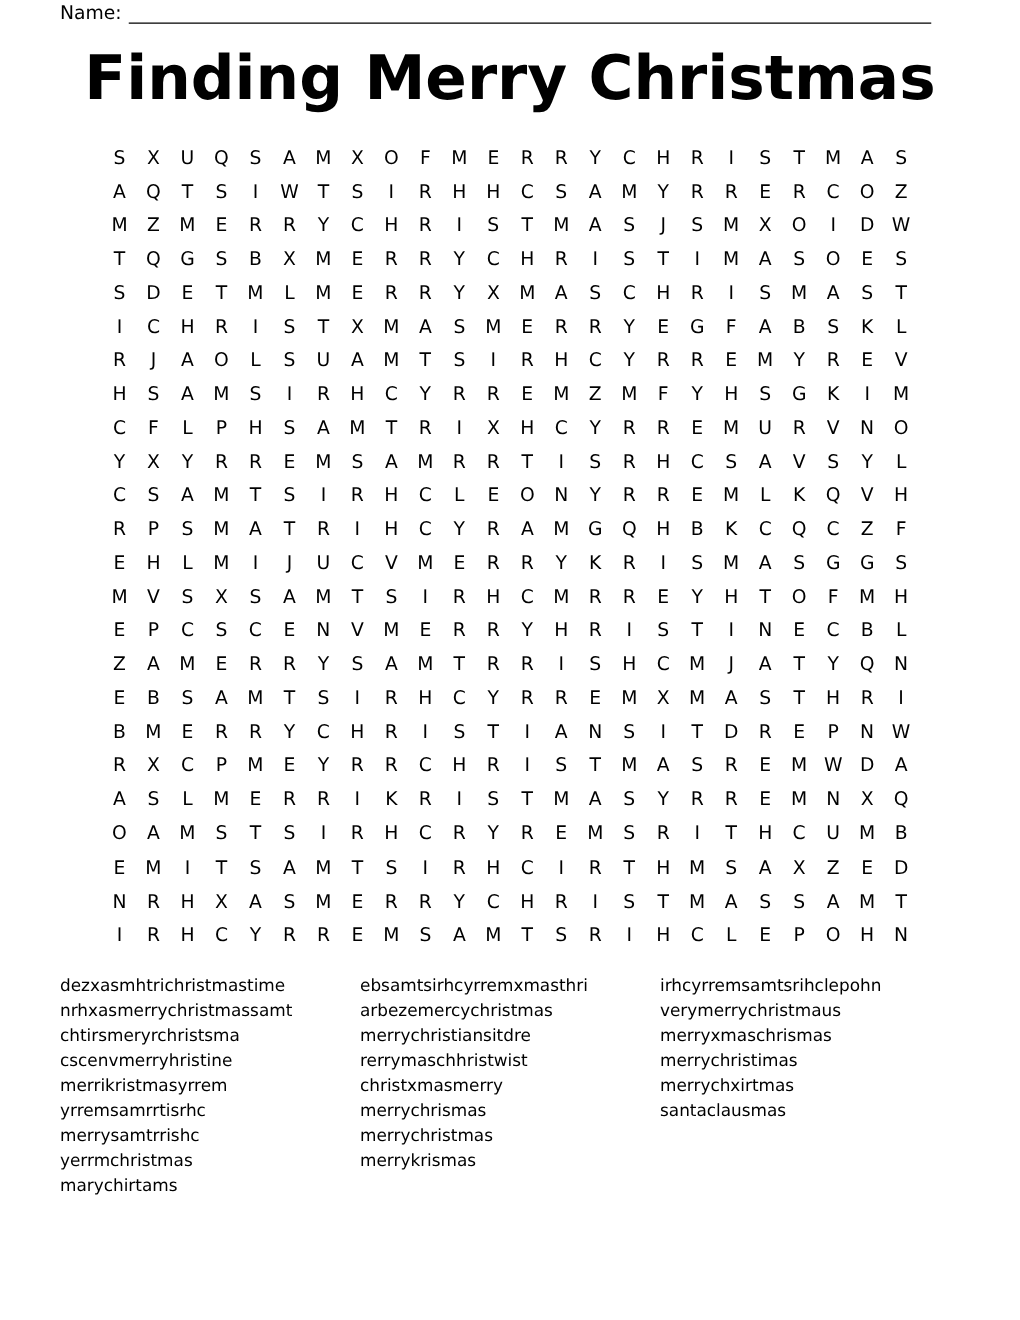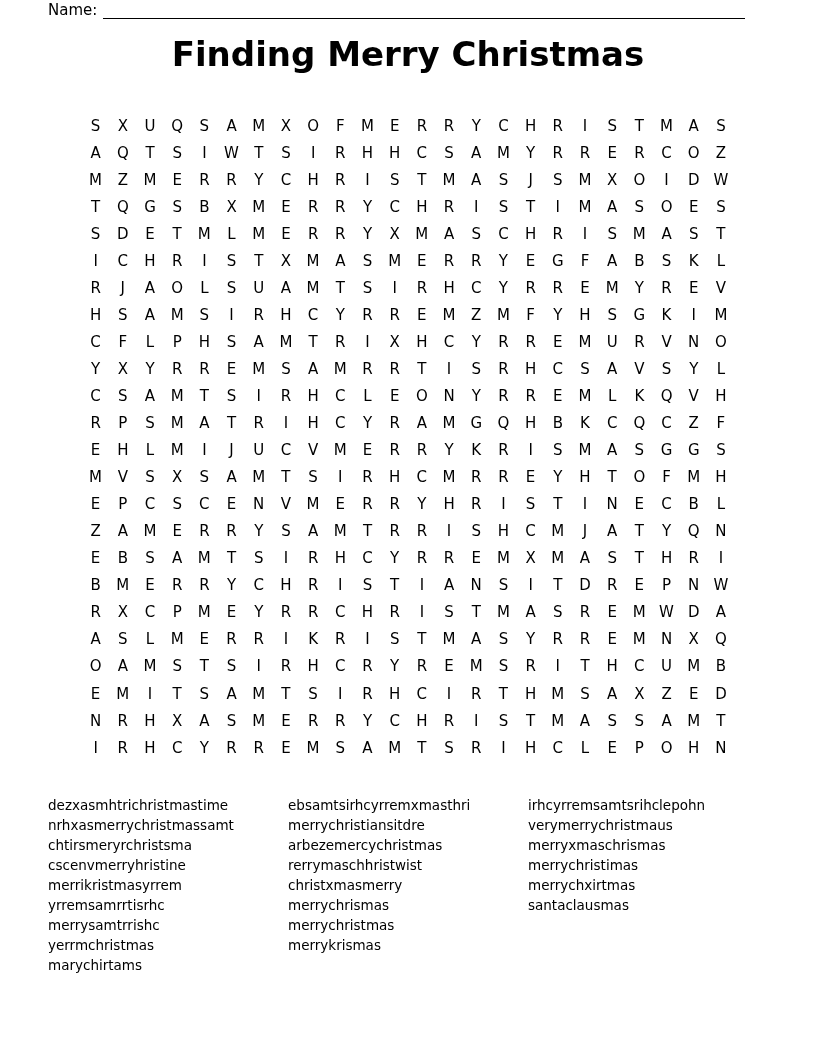--- a/index.html
+++ b/index.html
@@ -34,21 +34,21 @@
     height: 16px;
     margin-left: 6px;
   }
   .title {
     position: absolute;
     top: 34px;
     left: 0;
     width: 100%;
     margin: 0;
     text-align: center;
-    font-size: 34px;
+    font-size: 49px;
     font-weight: 700;
     letter-spacing: 0px;
     font-family: "DejaVu Sans", sans-serif;
   }
   .grid {
     position: absolute;
     top: 112px;
     left: 82px;
     display: grid;
     grid-template-columns: repeat(24, 27.2px);
@@ -59,21 +59,20 @@
     align-items: center;
     justify-content: center;
     font-size: 15px;
     font-weight: 400;
   }
   .words {
     position: absolute;
     top: 779px;
     left: 48px;
     display: flex;
-    margin-top: 16px;
   }
   .word-col {
     width: 240px;
   }
   .word {
     font-size: 13.5px;
     line-height: 20px;
     white-space: nowrap;
   }
 </style>
@@ -673,22 +672,22 @@
       <div class="word">chtirsmeryrchristsma</div>
       <div class="word">cscenvmerryhristine</div>
       <div class="word">merrikristmasyrrem</div>
       <div class="word">yrremsamrrtisrhc</div>
       <div class="word">merrysamtrrishc</div>
       <div class="word">yerrmchristmas</div>
       <div class="word">marychirtams</div>
     </div>
   <div class="word-col">
       <div class="word">ebsamtsirhcyrremxmasthri</div>
+      <div class="word">arbezemercychristmas</div>
       <div class="word">merrychristiansitdre</div>
-      <div class="word">arbezemercychristmas</div>
       <div class="word">rerrymaschhristwist</div>
       <div class="word">christxmasmerry</div>
       <div class="word">merrychrismas</div>
       <div class="word">merrychristmas</div>
       <div class="word">merrykrismas</div>
     </div>
   <div class="word-col">
       <div class="word">irhcyrremsamtsrihclepohn</div>
       <div class="word">verymerrychristmaus</div>
       <div class="word">merryxmaschrismas</div>

